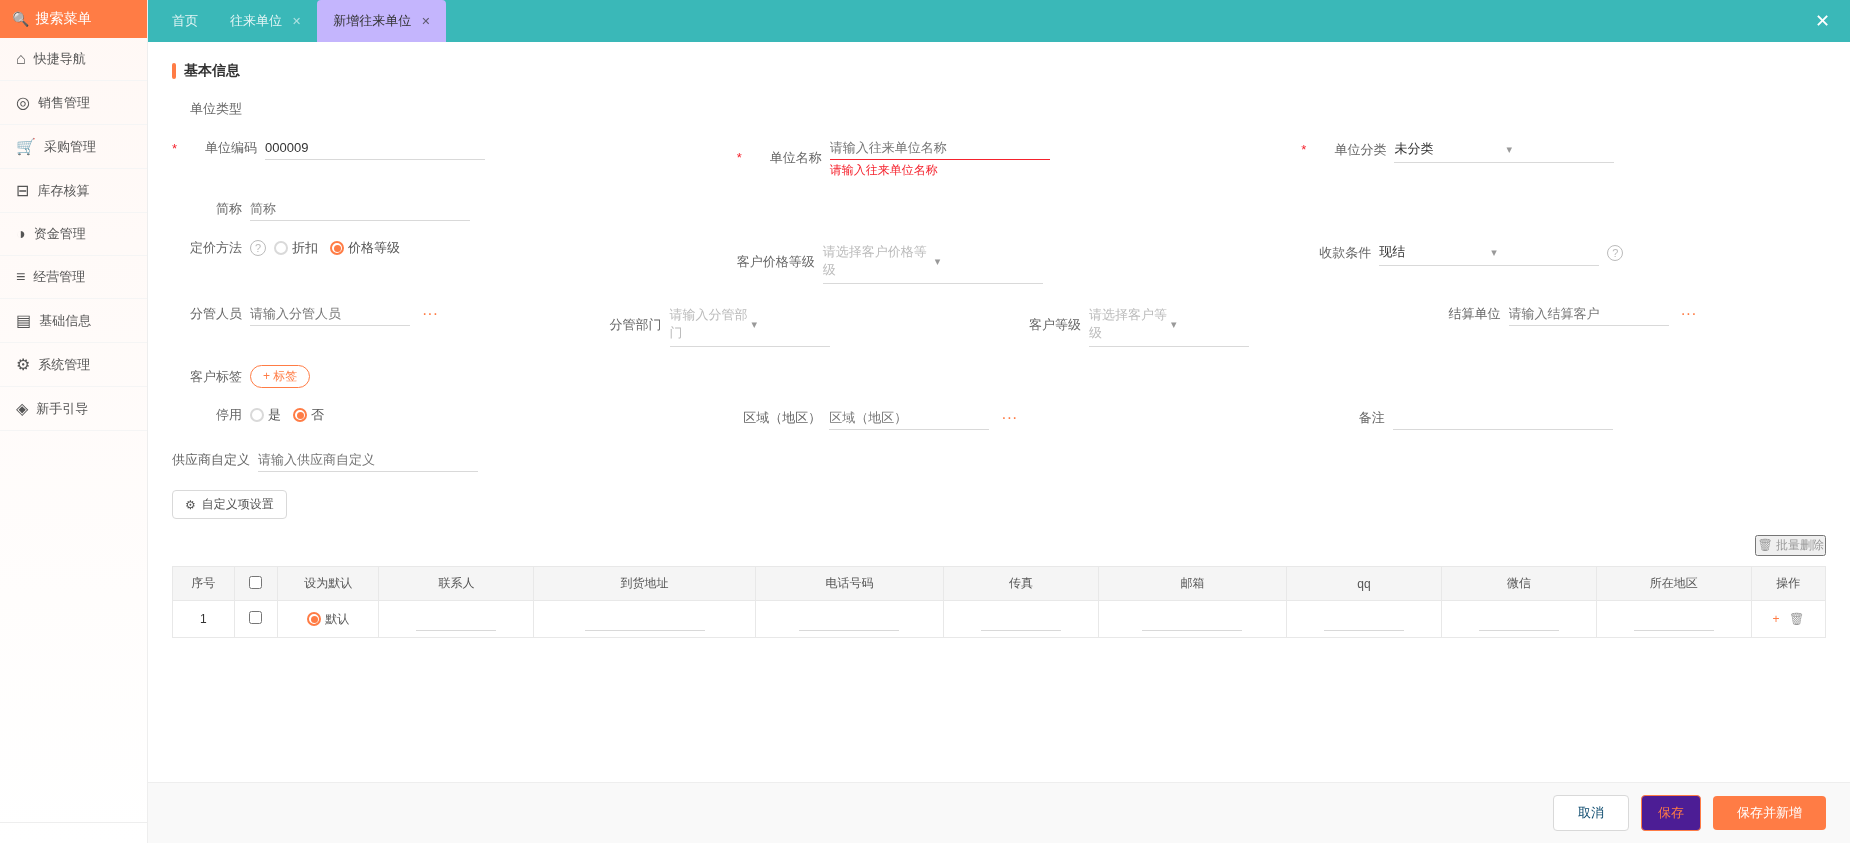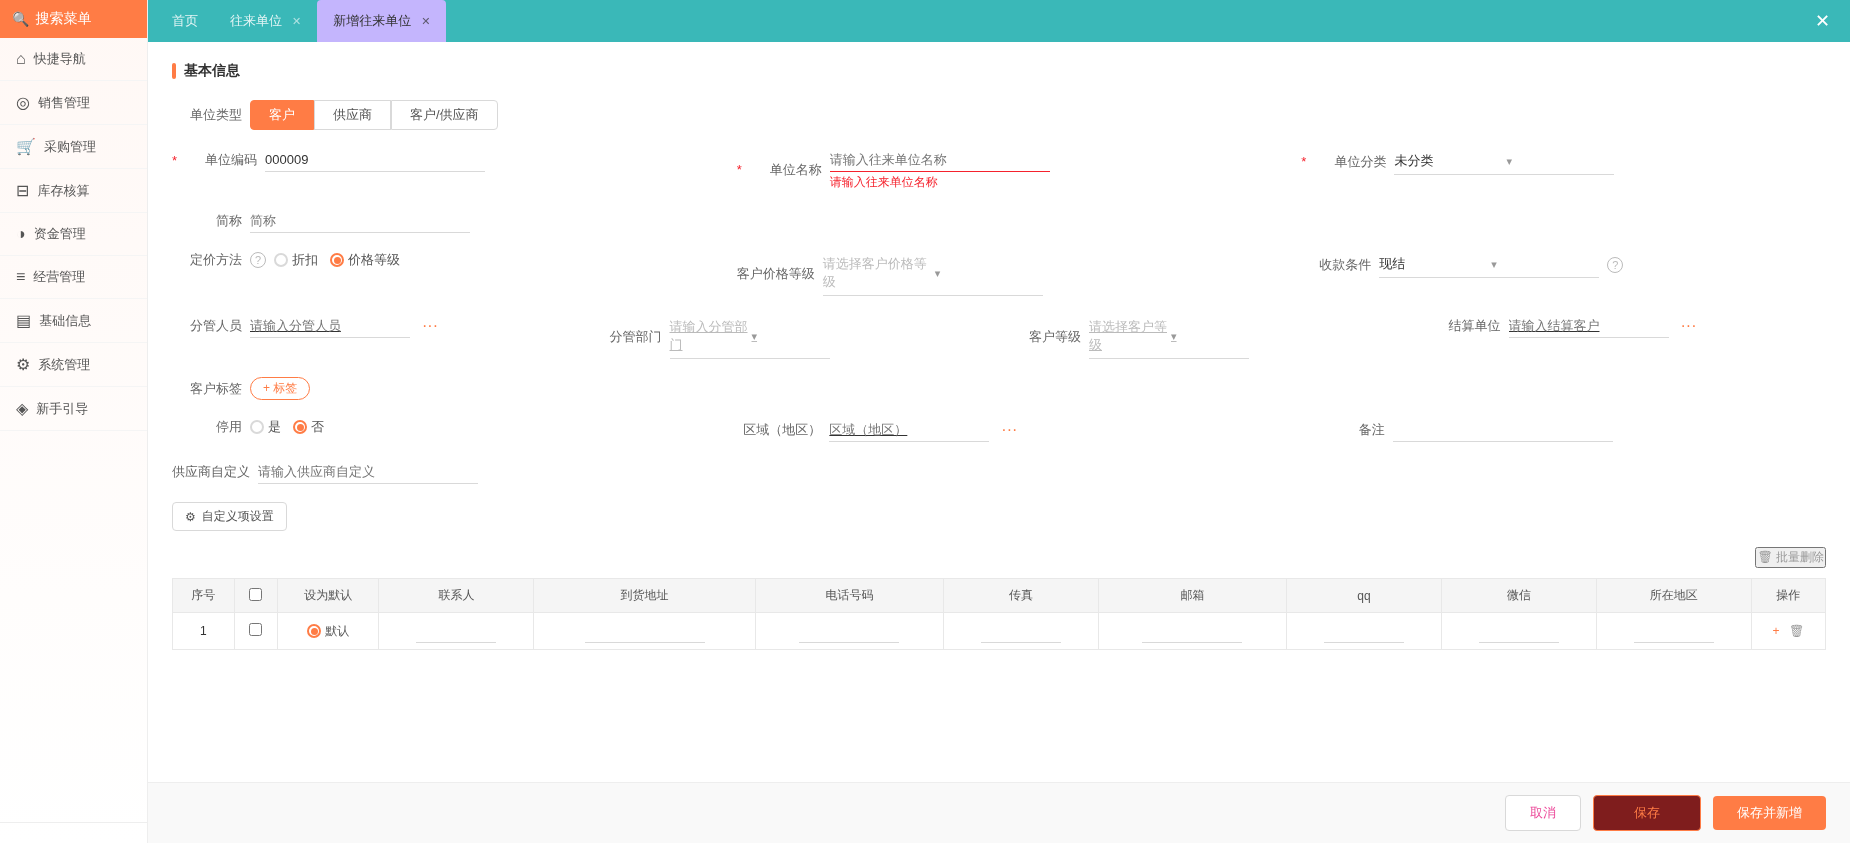--- a/index.html
+++ b/index.html
@@ -304,28 +304,28 @@
       padding: 12px 24px;
       background: #f9f9f9;
       border-top: 1px solid #eee;
     }
     .btn-cancel {
       padding: 8px 24px;
       border: 1px solid #d9d9d9;
       border-radius: 4px;
       background: white;
       cursor: pointer;
-      color: #ec4899;
+      color: #0c4a6e;
       font-size: 13px;
     }
     .btn-save {
-      padding: 8px 40px;
+      padding: 8px 16px;
       border: 1px solid #ff7c45;
       border-radius: 4px;
-      background: #7f1d1d;
+      background: #4c1d95;
       cursor: pointer;
       color: #ff7c45;
       font-size: 13px;
     }
     .btn-save-new {
       padding: 8px 24px;
       border-radius: 4px;
       background: #ff7c45;
       cursor: pointer;
       color: white;
@@ -350,21 +350,20 @@
     .wide-input {
       width: 220px;
     }
 
     .select-wide {
       width: 220px;
     }
 
     .narrow-input {
       width: 160px;
-      text-decoration: underline;
     }
   </style>
 </head>
 <body>
 
 <div class="sidebar">
   <div class="sidebar-top">
     <span>🔍</span>
     <span>搜索菜单</span>
   </div>
@@ -431,25 +430,20 @@
   <div class="content">
 
     <div class="section-header">
       <div class="bar"></div>
       <span>基本信息</span>
     </div>
 
     <div class="form-row">
       <div class="form-field">
         <span class="form-label">单位类型</span>
-        <div class="unit-type-group">
-          <button class="unit-type-btn active">客户</button>
-          <button class="unit-type-btn">供应商</button>
-          <button class="unit-type-btn">客户/供应商</button>
-        </div>
       </div>
     </div>
 
     <div class="form-row">
 
       <div class="form-field">
         <span class="required-mark">*</span>
         <span class="form-label">单位编码</span>
         <input class="form-input wide-input" type="text" value="000009" style="">
       </div>

